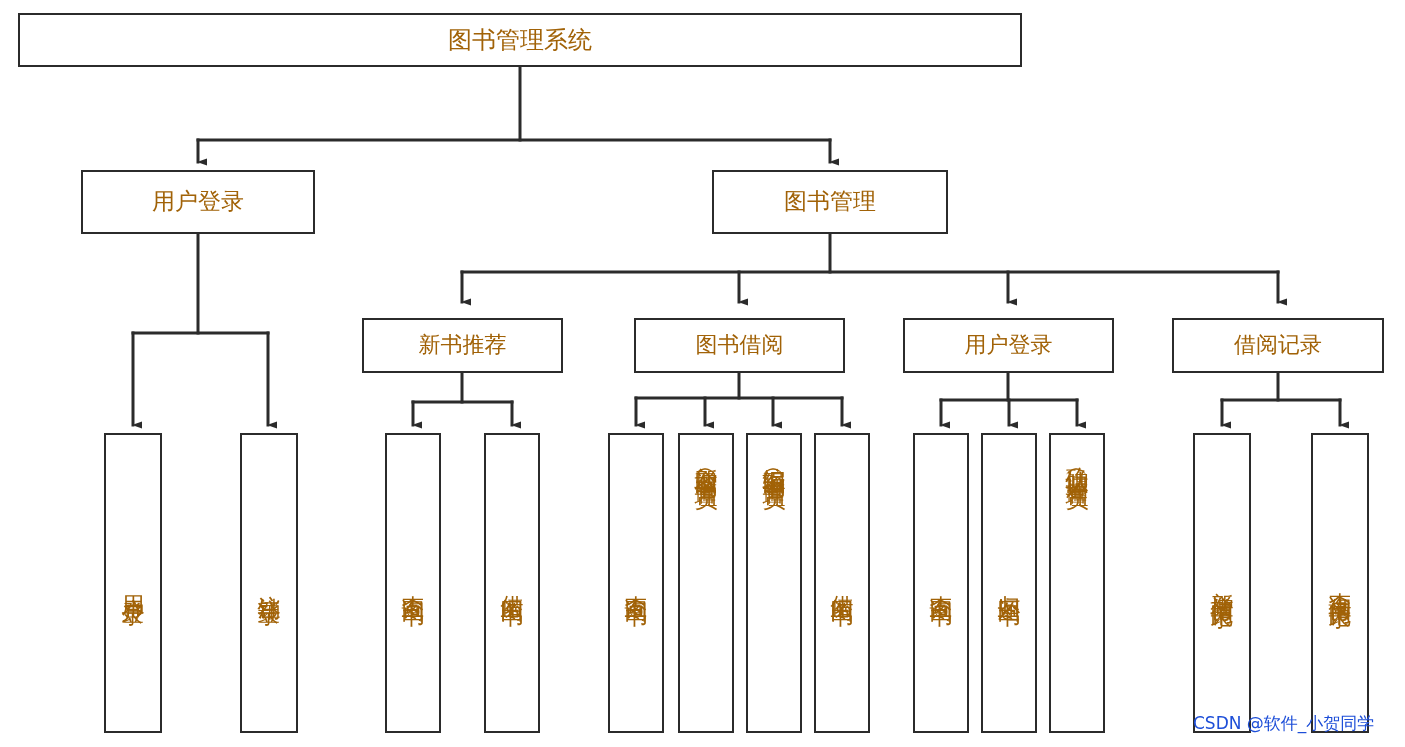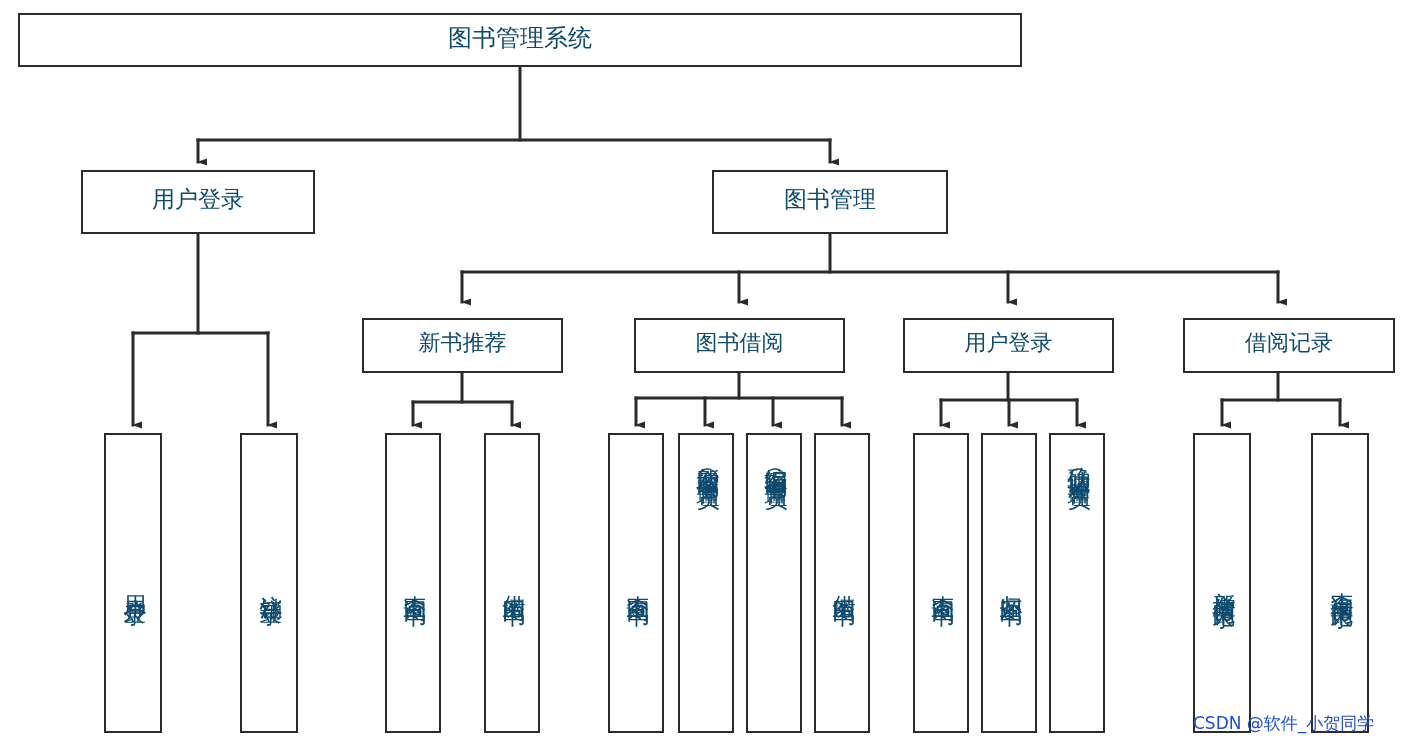--- a/index.html
+++ b/index.html
@@ -30,22 +30,22 @@
     position: absolute;
     box-sizing: border-box;
     border: 2.5px solid #2b2b2b;
     background: #ffffff;
     display: flex;
     align-items: center;
     justify-content: center;
     color: #2b2b2b;
   }
   .node-label {
-    font-family: Liberation Mono, monospace;
-    color: #0c4a6e;
+    font-family: Liberation Serif, serif;
+    color: #a16207;
     line-height: 1.12;
     white-space: nowrap;
   }
   .node-root .node-label { font-size: 24px; }
   .node-l2 .node-label { font-size: 23px; }
   .node-l3 .node-label { font-size: 22px; }
   .node-leaf {
     align-items: flex-start;
     justify-content: center;
     padding-top: 14px;
@@ -146,21 +146,21 @@
 
   <div class="node-box node-l3" style="left:634px; top:318px; width:211px; height:55px;">
     <span class="node-label">图书借阅</span>
   </div>
   <div class="node-box node-l3" style="left:362px; top:318px; width:201px; height:55px;">
     <span class="node-label">新书推荐</span>
   </div>
   <div class="node-box node-l3" style="left:903px; top:318px; width:211px; height:55px;">
     <span class="node-label">用户登录</span>
   </div>
-  <div class="node-box node-l3" style="left:1172px; top:318px; width:212px; height:55px;margin-left:11px;">
+  <div class="node-box node-l3" style="left:1172px; top:318px; width:212px; height:55px;">
     <span class="node-label">借阅记录</span>
   </div>
 
   <div class="node-box node-leaf leaf-tall-center" style="left:104px; top:433px; width:58px; height:300px;">
     <span class="node-label">用户登录</span>
   </div>
   <div class="node-box node-leaf leaf-tall-center" style="left:240px; top:433px; width:58px; height:300px;">
     <span class="node-label">注销登录</span>
   </div>
 

